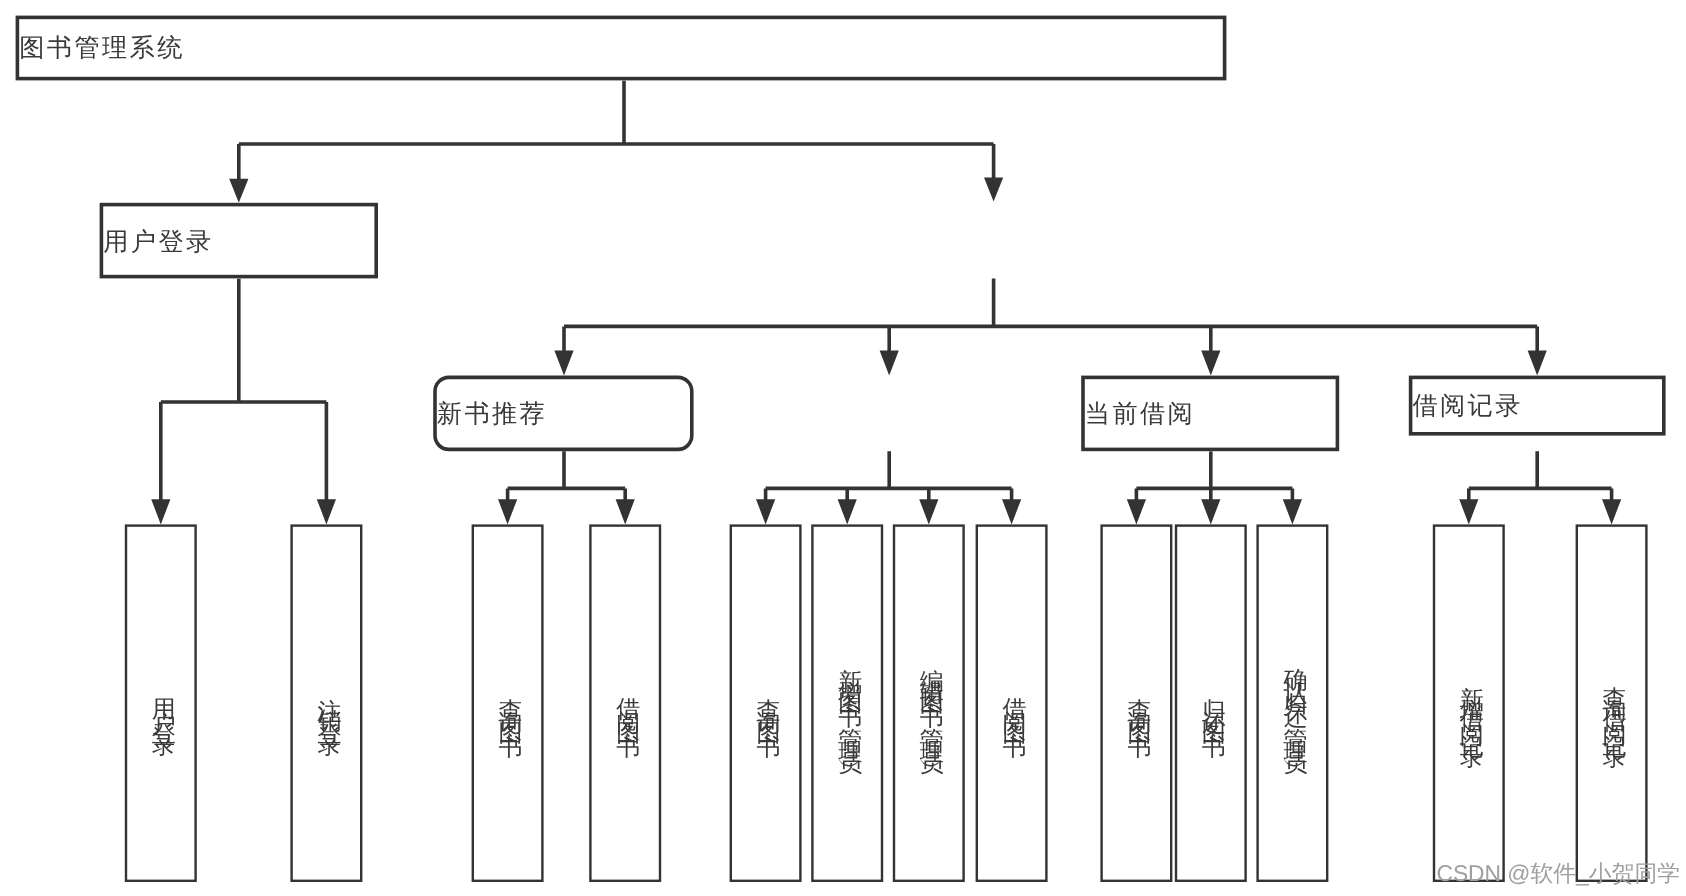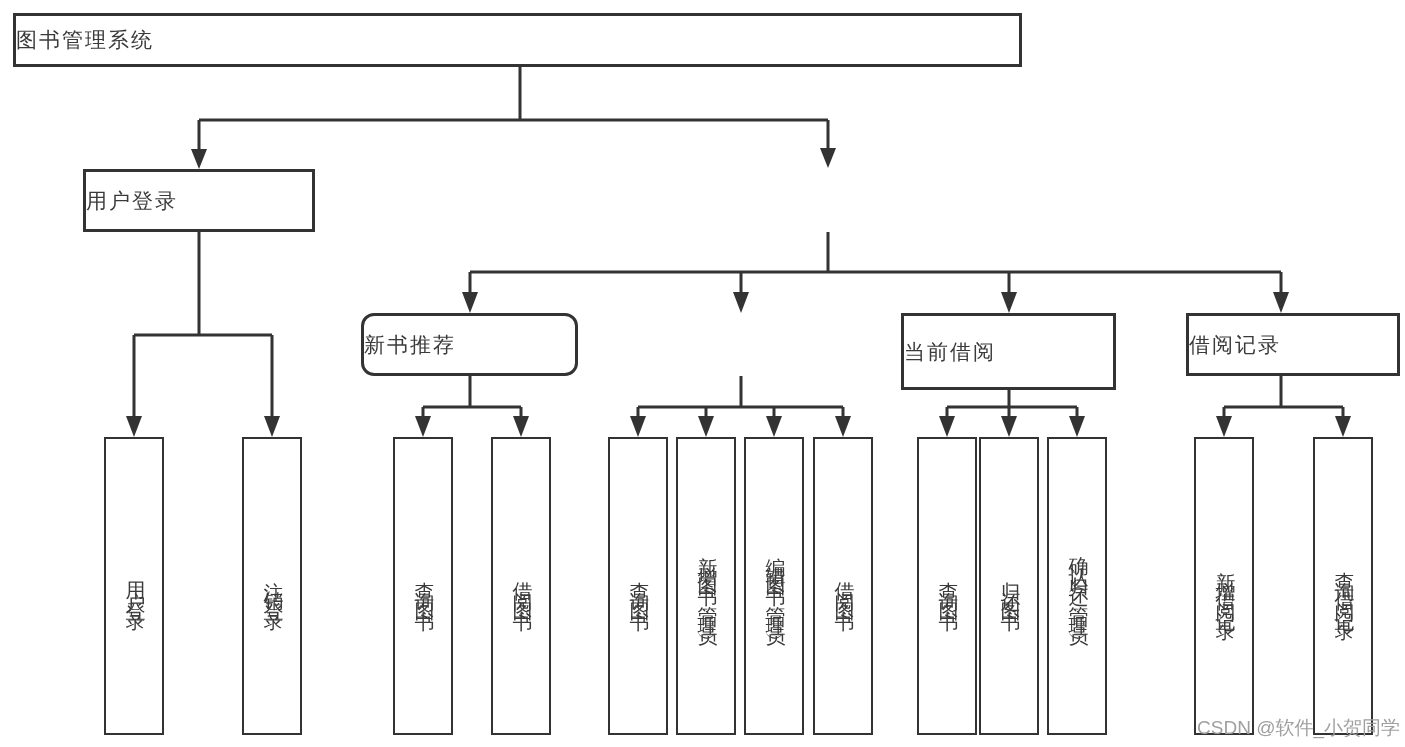--- a/index.html
+++ b/index.html
@@ -46,22 +46,22 @@
     line-height: 60px;
     color: #3a3a3a;
     white-space: nowrap;
   }
   
   .n-root  { left: 13px;   top: 13px;  width: 1009px; height: 54px; }
   .n-l2a   { left: 83px;   top: 169px; width: 232px;  height: 63px; }
   .n-l2b   { left: 711px;  top: 168px; width: 234px;  height: 64px; }
   .n-l3a   { left: 361px;  top: 313px; width: 217px;  height: 63px; border-radius: 13px; }
   .n-l3b   { left: 633px;  top: 313px; width: 212px;  height: 63px; }
-  .n-l3c   { left: 901px;  top: 313px; width: 215px;  height: 77px; }
-  .n-l3d   { left: 1174px; top: 313px; width: 214px;  height: 63px; margin-left: 12px; }
+  .n-l3c   { left: 901px;  top: 313px; width: 215px;  height: 63px; }
+  .n-l3d   { left: 1174px; top: 313px; width: 214px;  height: 50px; }
   .leaf    { top: 437px; width: 60px; height: 298px; border-width: 2.5px; }
   .lf0  { left: 104px; }
   .lf1  { left: 242px; }
   .lf2  { left: 393px; }
   .lf3  { left: 491px; }
   .lf4  { left: 608px; }
   .lf5  { left: 676px; }
   .lf6  { left: 744px; }
   .lf7  { left: 813px; }
   .lf8  { left: 917px; }

